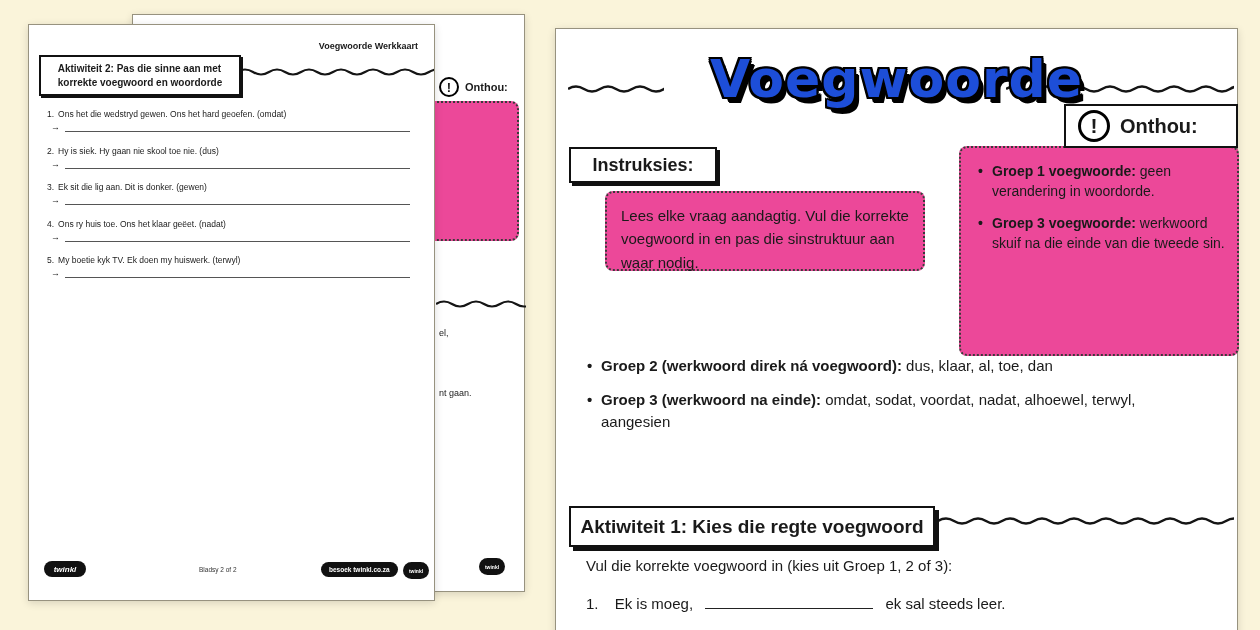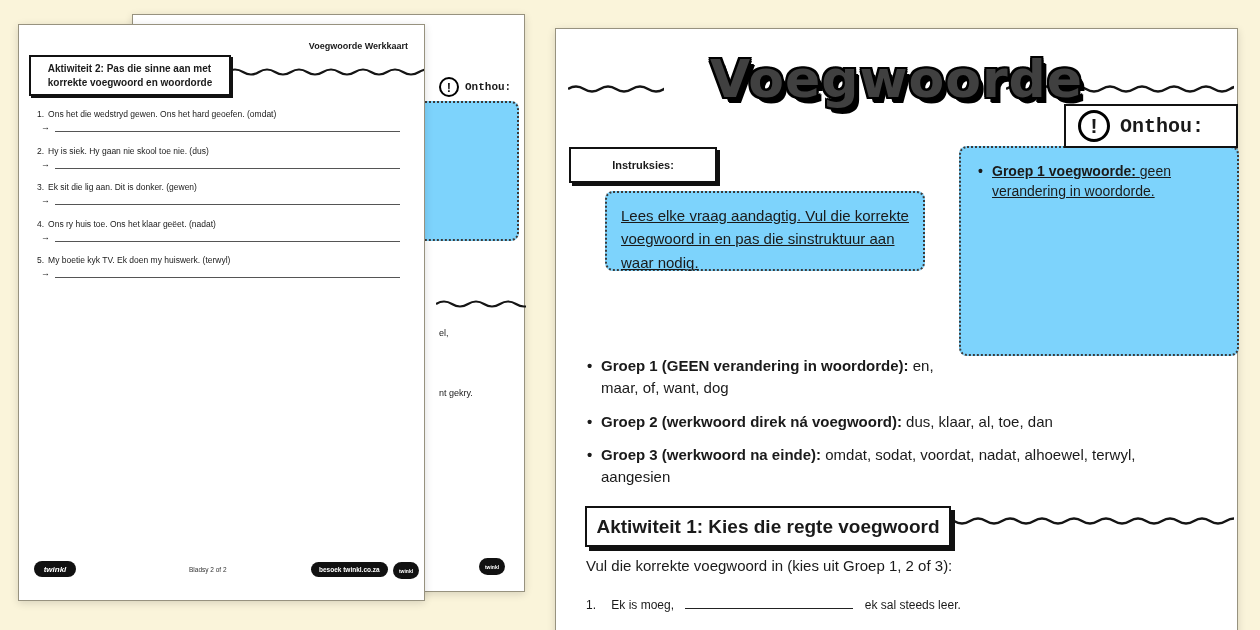--- a/index.html
+++ b/index.html
@@ -3,65 +3,65 @@
 <meta charset="utf-8">
 <style>
   html,body{margin:0;padding:0;}
   .canvas{
     position:relative;width:1260px;height:630px;overflow:hidden;
     background:#faf4da;
     font-family:"Liberation Sans",sans-serif;color:#1a1a1a;
   }
   .sheet{position:absolute;background:#fff;border:1px solid #97927f;box-shadow:0 2px 8px rgba(0,0,0,.14);box-sizing:border-box;}
   #back-sheet{left:132px;top:14px;width:393px;height:578px;z-index:1;}
-  #front-sheet{left:18px;top:24px;width:407px;height:577px;z-index:2;}
+  #front-sheet{left:28px;top:24px;width:407px;height:577px;z-index:2;}
   #main-sheet{left:555px;top:28px;width:683px;height:650px;z-index:3;}
 
   .wavy{position:absolute;z-index:0;}
   .header-box{
     position:absolute;background:#fff;border:2px solid #111;box-shadow:3px 3px 0 #111;
     display:flex;align-items:center;justify-content:center;font-weight:bold;box-sizing:border-box;z-index:2;
   }
-  .dotted-box{position:absolute;border:2px dotted #3a3a3a;border-radius:8px;background:#7dd3fc;box-sizing:border-box;z-index:1;text-decoration:underline;}
+  .dotted-box{position:absolute;border:2px dotted #3a3a3a;border-radius:8px;background:#ec4899;box-sizing:border-box;z-index:1;}
   .dotlist{list-style:none;margin:0;padding:0;}
   .dotlist li{position:relative;padding-left:15px;margin-bottom:12px;}
   .dotlist li::before{content:"•";position:absolute;left:1px;top:0;font-weight:bold;}
   .lead{font-weight:bold;}
 
   
   .big-title{
     position:absolute;left:0;right:0;top:20px;text-align:center;z-index:1;
     font-family:"DejaVu Sans",sans-serif;font-weight:800;font-size:52px;letter-spacing:1px;
-    color:#404040;
+    color:#1d4ed8;
     text-shadow:
       -2px 0 0 #000, 2px 0 0 #000, 0 -2px 0 #000, 0 2px 0 #000,
       -2px -2px 0 #000, 2px -2px 0 #000, -2px 2px 0 #000, 2px 2px 0 #000,
       4px 5px 0 #000, 5px 6px 0 #000;
   }
   .excl-circle{
     border-radius:50%;border:3px solid #000;background:#fff;
     display:flex;align-items:center;justify-content:center;font-weight:800;
     box-sizing:border-box;
   }
   .onthou-box{
     position:absolute;left:508px;top:75px;width:174px;height:44px;z-index:2;
     background:#fff;border:2.5px solid #111;box-sizing:border-box;
     display:flex;align-items:center;gap:10px;padding:0 12px;
   }
-  .onthou-label{font-weight:bold;font-size:20px;font-family:Liberation Mono, monospace;}
+  .onthou-label{font-weight:bold;font-size:20px;}
 
   
   .instructions-text{position:absolute;left:49px;top:162px;width:320px;height:80px;padding:11px 14px;font-size:15px;line-height:1.55;}
   .remember-box{position:absolute;left:403px;top:117px;width:280px;height:210px;padding:14px 10px 6px 16px;font-size:14px;line-height:1.42;}
   .group-list{position:absolute;left:30px;top:326px;width:648px;font-size:15px;line-height:1.45;}
   .group-list li.w1{max-width:362px;}
   .group-list li.w2{max-width:560px;}
   .group-list li.w3{max-width:600px;}
   .activity-intro{position:absolute;left:30px;top:528px;font-size:15px;}
-  .q1-row{position:absolute;left:30px;top:566px;font-size:12px;}
+  .q1-row{position:absolute;left:30px;top:566px;font-size:15px;}
   .q1-row .qnum{margin-right:12px;}
   .blank{display:inline-block;width:168px;border-bottom:1.5px solid #222;height:13px;vertical-align:baseline;margin:0 8px;}
 
   
   .doc-header{position:absolute;right:16px;top:16px;font-size:9px;font-weight:bold;}
   .lp-title{left:10px;top:30px;width:202px;height:41px;font-size:10px;line-height:1.35;text-align:left;padding:2px 6px;box-shadow:2px 2px 0 #111;}
   .q-item{position:absolute;left:18px;right:16px;font-size:8.5px;}
   .q-ans{display:flex;align-items:flex-end;gap:5px;margin-top:4px;padding-left:4px;}
   .q-ans .arrow{font-size:9px;line-height:1;}
   .q-ans .line{flex:1;border-bottom:1px solid #555;height:7px;margin-right:8px;}
@@ -104,21 +104,21 @@
     <span class="frag" style="left:312px;top:146px;">om net ná die</span>
     <span class="frag" style="left:312px;top:171px;font-weight:bold;">woorde:</span>
     <span class="frag" style="left:312px;top:185px;">skuif na die einde</span>
     <span class="frag" style="left:312px;top:199px;">die sin.</span>
 
     <svg class="wavy" style="left:303px;top:283px;" width="90" height="12">
       <use href="#wavepath" stroke="#151515" stroke-width="2.2"></use>
     </svg>
 
     <span class="frag" style="left:306px;top:314px;font-size:9px;">el,</span>
-    <span class="frag" style="left:306px;top:374px;font-size:9px;">nt gekry.</span>
+    <span class="frag" style="left:306px;top:374px;font-size:9px;">nt gaan.</span>
 
     <div class="brand-pill roundel" style="left:346px;top:543px;">twinkl</div>
   </div>
 
   <div class="sheet" id="front-sheet">
     <div class="doc-header">Voegwoorde Werkkaart</div>
 
     <svg class="wavy" style="left:208px;top:41px;" width="197" height="12">
       <use href="#wavepath" stroke="#151515" stroke-width="2.2"></use>
     </svg>
@@ -181,54 +181,54 @@
       <use href="#wavepath" stroke="#151515" stroke-width="2.5"></use>
     </svg>
 
     <div class="big-title">Voegwoorde</div>
 
     <div class="onthou-box">
       <div class="excl-circle" style="width:32px;height:32px;font-size:21px;flex:0 0 32px;">!</div>
       <span class="onthou-label">Onthou:</span>
     </div>
 
-    <div class="header-box" style="left:13px;top:118px;width:148px;height:36px;font-size:11px;">Instruksies:</div>
+    <div class="header-box" style="left:13px;top:118px;width:148px;height:36px;font-size:18px;">Instruksies:</div>
 
     <div class="dotted-box instructions-text">Lees elke vraag aandagtig. Vul die korrekte voegwoord in en pas die sinstruktuur aan waar nodig.</div>
 
     <div class="dotted-box remember-box">
       <ul class="dotlist">
         <li>
           <span class="lead">Groep 1 voegwoorde:</span>
           <span>geen verandering in woordorde.</span>
         </li>
+        <li>
+          <span class="lead">Groep 3 voegwoorde:</span>
+          <span>werkwoord skuif na die einde van die tweede sin.</span>
+        </li>
       </ul>
     </div>
 
 
     <ul class="dotlist group-list">
-      <li class="w1">
-        <span class="lead">Groep 1 (GEEN verandering in woordorde):</span>
-        <span>en, maar, of, want, dog</span>
-      </li>
       <li class="w2">
         <span class="lead">Groep 2 (werkwoord direk ná voegwoord):</span>
         <span>dus, klaar, al, toe, dan</span>
       </li>
       <li class="w3">
         <span class="lead">Groep 3 (werkwoord na einde):</span>
         <span>omdat, sodat, voordat, nadat, alhoewel, terwyl, aangesien</span>
       </li>
     </ul>
 
     <svg class="wavy" style="left:382px;top:486px;" width="296" height="12">
       <use href="#wavepath" stroke="#151515" stroke-width="2.5"></use>
     </svg>
 
-    <div class="header-box" style="left:29px;top:477px;width:366px;height:41px;font-size:19px;box-shadow:4px 4px 0 #111;">Aktiwiteit 1: Kies die regte voegwoord</div>
+    <div class="header-box" style="left:13px;top:477px;width:366px;height:41px;font-size:19px;box-shadow:4px 4px 0 #111;">Aktiwiteit 1: Kies die regte voegwoord</div>
 
     <div class="activity-intro">Vul die korrekte voegwoord in (kies uit Groep 1, 2 of 3):</div>
 
     <div class="q1-row">
       <span class="qnum">1.</span>
       <span>Ek is moeg,</span>
       <span class="blank"></span>
       <span>ek sal steeds leer.</span>
     </div>
   </div>

